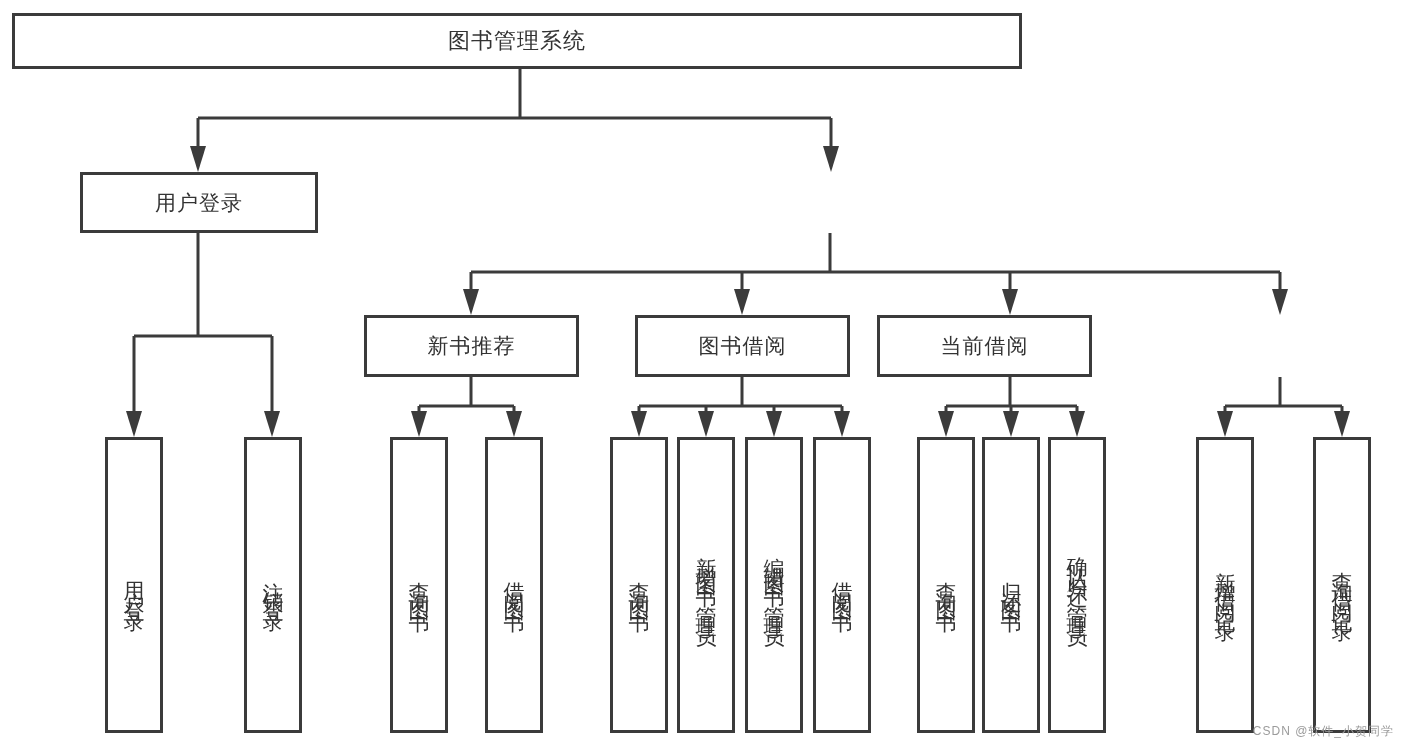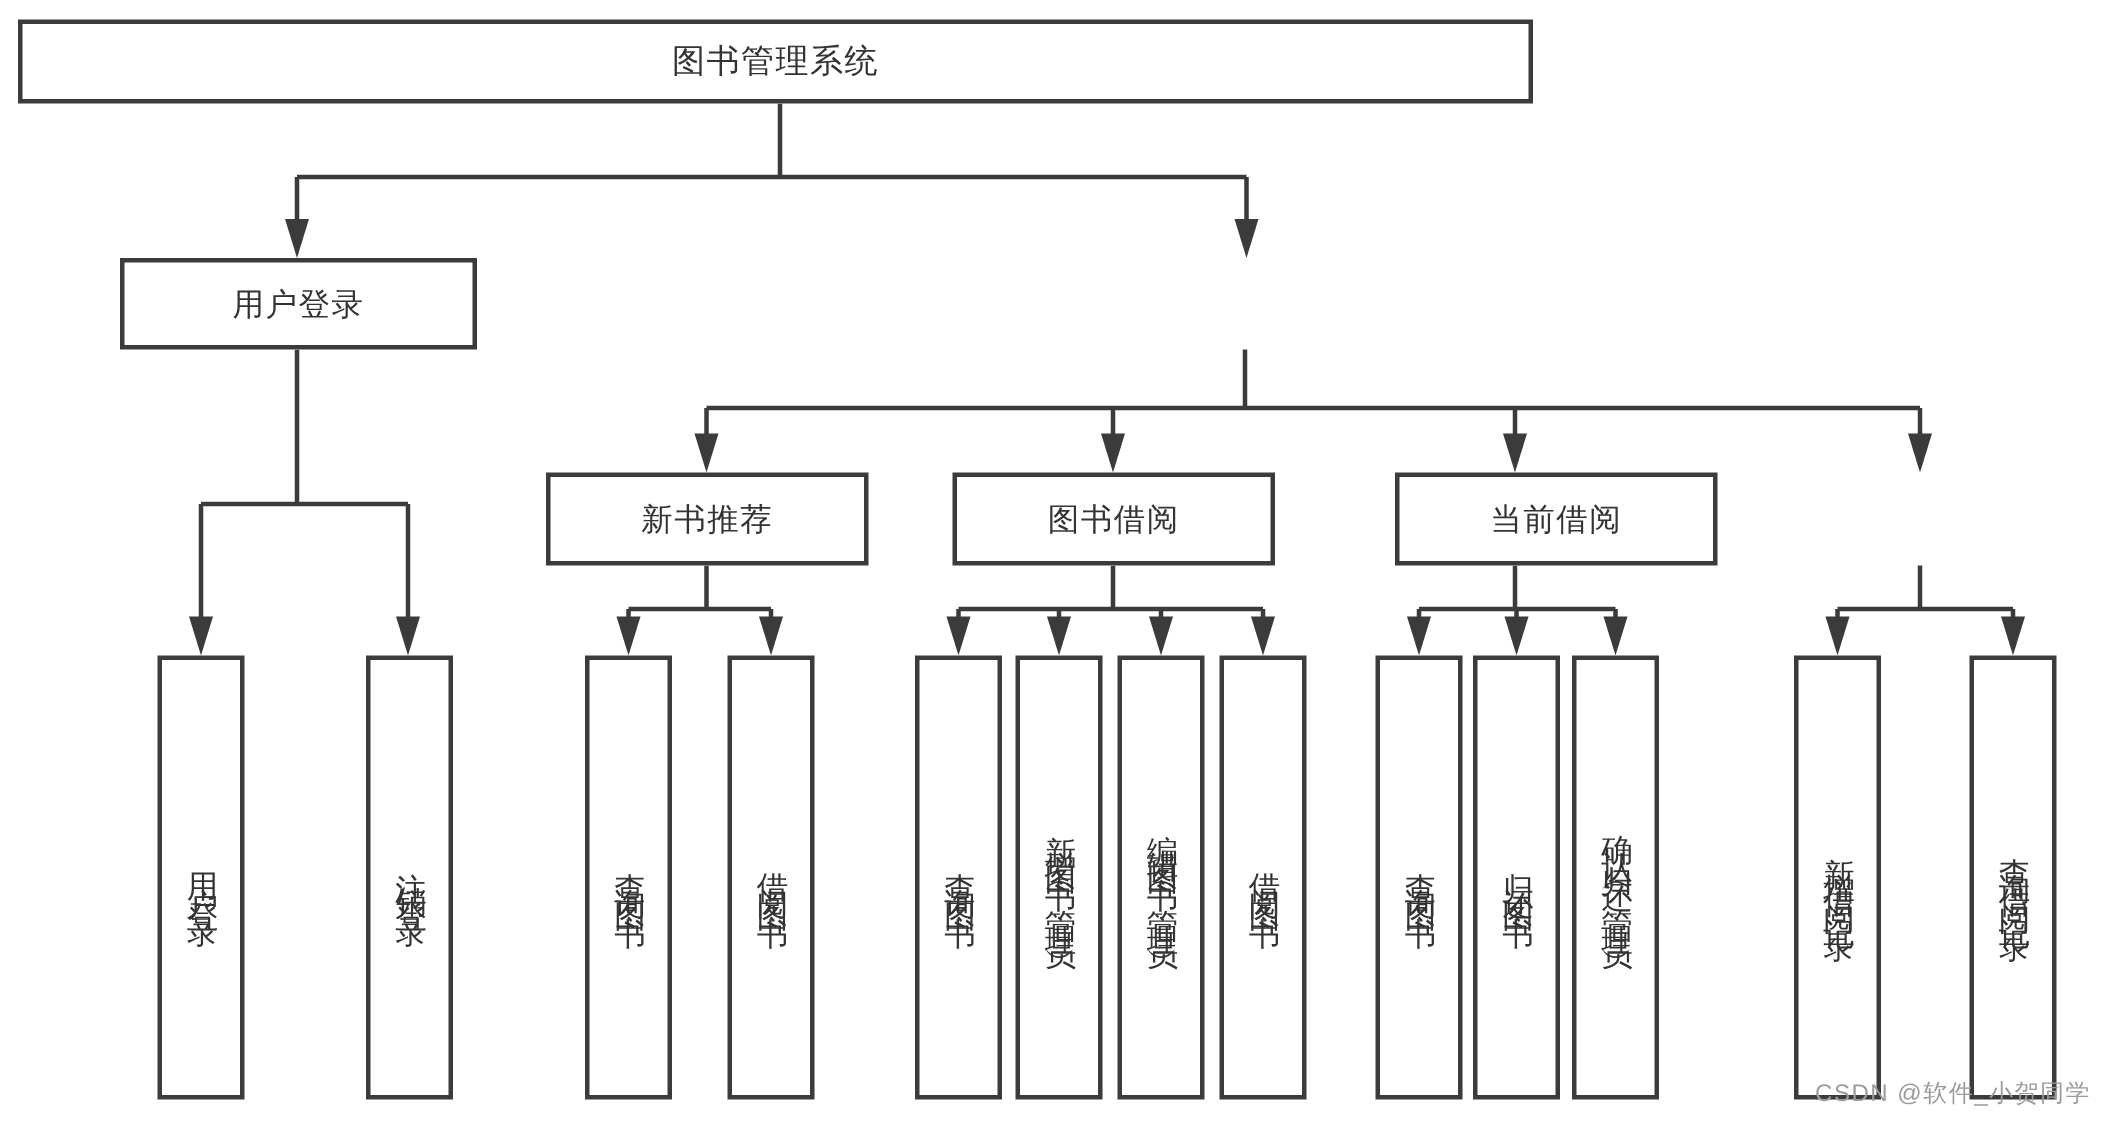--- a/index.html
+++ b/index.html
@@ -24,21 +24,21 @@
   .l2{top:172px;width:238px;height:61px;}
   .l3{top:315px;width:215px;height:62px;}
   .leaf{
     top:437px;width:58px;height:296px;
     font-size:21px;letter-spacing:10px;
     writing-mode:vertical-rl;text-orientation:mixed;
     white-space:normal;
   }
   .watermark{
     position:absolute;right:10px;bottom:7px;
-    font-size:16px;letter-spacing:1px;
+    font-size:12px;letter-spacing:1px;
     color:var(--watermark,#9b9b9b);
   }
 </style>
 </head>
 <body>
 
 <div class="canvas">
 
   <svg class="wires" width="1405" height="747" viewBox="0 0 1405 747">
     <path class="wire" d="
@@ -71,21 +71,21 @@
       <polygon points="1334,411 1350,411 1342,437"></polygon>
     </g>
   </svg>
 
   <div class="node node-h root">图书管理系统</div>
 
   <div class="node node-h l2" style="left:80px">用户登录</div>
 
   <div class="node node-h l3" style="left:364px">新书推荐</div>
   <div class="node node-h l3" style="left:635px">图书借阅</div>
-  <div class="node node-h l3" style="left:930px">当前借阅</div>
+  <div class="node node-h l3" style="left:877px">当前借阅</div>
 
   <div class="node leaf" style="left:105px">用户登录</div>
   <div class="node leaf" style="left:244px">注销登录</div>
 
   <div class="node leaf" style="left:390px">查询图书</div>
   <div class="node leaf" style="left:485px">借阅图书</div>
 
   <div class="node leaf" style="left:610px">查询图书</div>
   <div class="node leaf" style="left:677px">新增图书（管理员）</div>
   <div class="node leaf" style="left:745px">编辑图书（管理员）</div>

